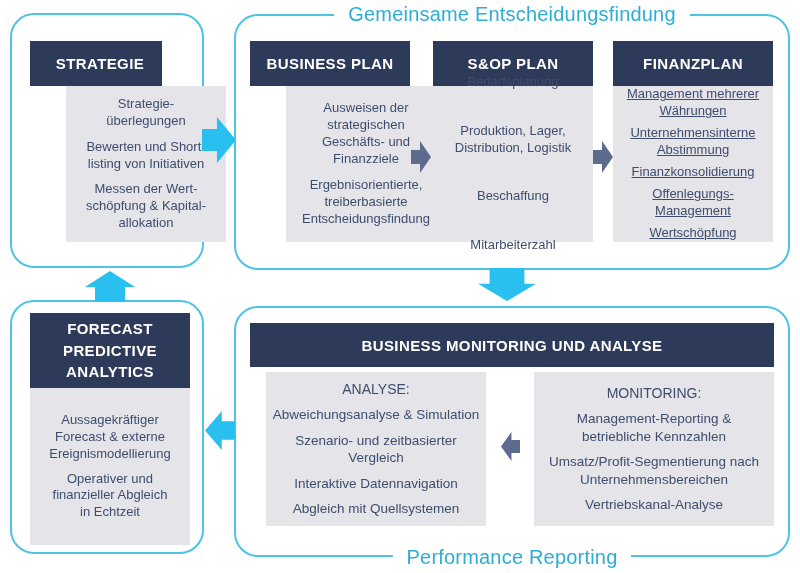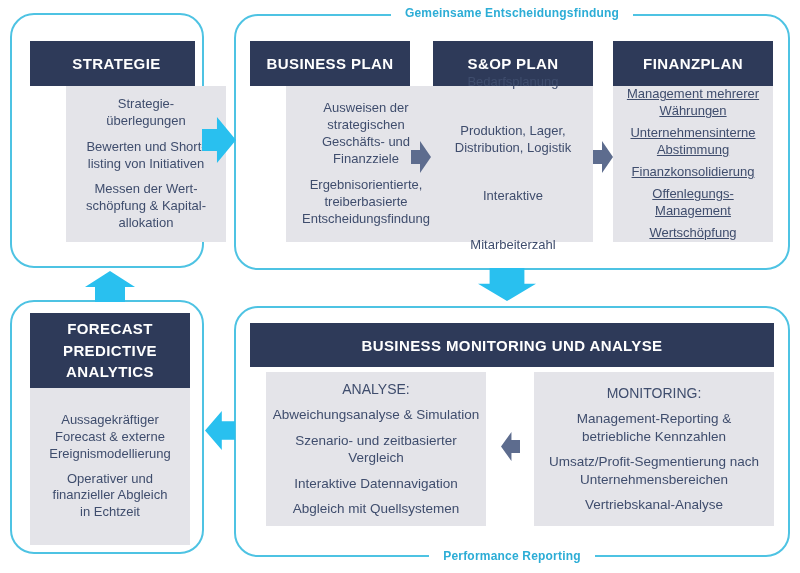--- a/index.html
+++ b/index.html
@@ -34,21 +34,21 @@
   .gap9{gap:9px;margin-left:36px;} .gap8{gap:8px;} .gap5{gap:5px;}
   .pre{white-space:pre-line;}
 
   
   .edge-label{
     position:absolute;left:234px;width:556px;text-align:center;z-index:5;
     pointer-events:none;
   }
   .edge-label span{
     display:inline-block;background:#ffffff;padding:0 14px;color:#2cadd6;
-    font-weight:bold;font-size:12px;letter-spacing:0.2px;
+    font-weight:normal;font-size:20px;letter-spacing:0.2px;
   }
   .lbl-top{top:3px;}
   .lbl-bottom{top:546px;}
 
   
   .arrow{position:absolute;}
   .cyan{background:#29c0ef;}
   .slate{background:#5d6c8e;}
   .arr-right{clip-path:polygon(0% 26%,44% 26%,44% 0%,100% 50%,44% 100%,44% 74%,0% 74%);}
   .arr-left{clip-path:polygon(100% 26%,56% 26%,56% 0%,0% 50%,56% 100%,56% 74%,100% 74%);}
@@ -59,21 +59,21 @@
 
   
   .col-heading{font-size:14px;}
 </style>
 </head>
 <body>
 
 <div class="canvas">
 
   <div class="container c-tl">
-    <div class="hdr" style="left:18px;top:26px;width:165px;height:45px;padding-left:8px;">STRATEGIE</div>
+    <div class="hdr" style="left:18px;top:26px;width:132px;height:45px;padding-left:8px;">STRATEGIE</div>
     <div class="panel gap9" style="left:18px;top:71px;width:160px;height:156px;">
       <div class="para">Strategie-
 überlegungen</div>
       <div class="para">Bewerten und Short-
 listing von Initiativen</div>
       <div class="para">Messen der Wert-
 schöpfung &amp; Kapital-
 allokation</div>
     </div>
   </div>
@@ -89,21 +89,21 @@
       <div class="para">Ergebnisorientierte,
 treiberbasierte
 Entscheidungsfindung</div>
     </div>
 
     <div class="hdr" style="left:197px;top:25px;width:160px;height:45px;">S&amp;OP PLAN</div>
     <div class="panel gap8" style="left:197px;top:70px;width:160px;height:156px;gap:32px;">
       <div class="para">Bedarfsplanung</div>
       <div class="para">Produktion, Lager,
 Distribution, Logistik</div>
-      <div class="para">Interaktive</div>
+      <div class="para">Beschaffung</div>
       <div class="para">Mitarbeiterzahl</div>
     </div>
 
     <div class="hdr" style="left:377px;top:25px;width:160px;height:45px;">FINANZPLAN</div>
     <div class="panel gap5" style="left:377px;top:70px;width:160px;height:156px;text-decoration:underline;">
       <div class="para">Management mehrerer
 Währungen</div>
       <div class="para">Unternehmensinterne
 Abstimmung</div>
       <div class="para">Finanzkonsolidierung</div>

